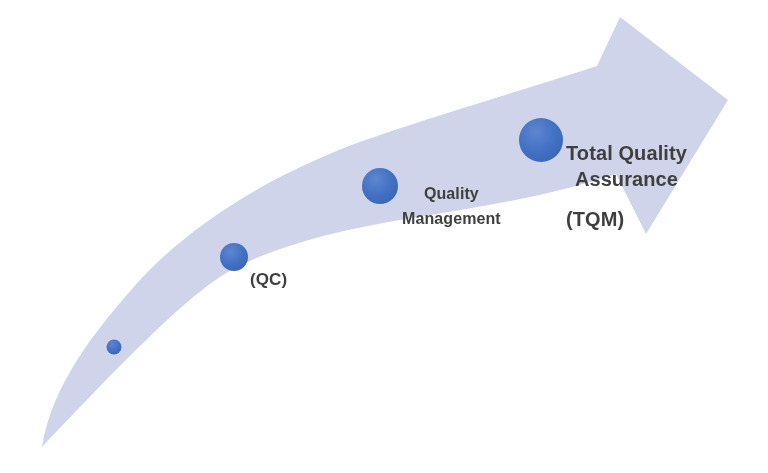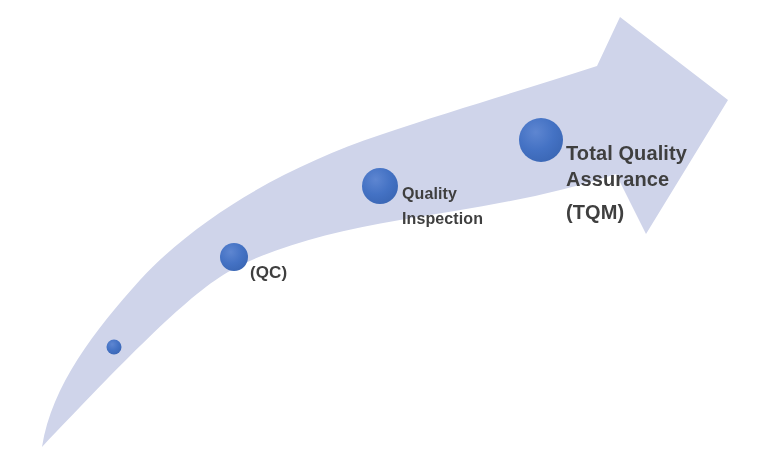--- a/index.html
+++ b/index.html
@@ -23,22 +23,22 @@
     position: absolute;
     left: 0;
     top: 0;
   }
   .stage-label {
     position: absolute;
     color: var(--text-color, #3F3F3F);
     font-weight: 600;
     letter-spacing: 0.1px;
   }
-  .stage-label .line { white-space: nowrap; }
-  .stage-label .abbr { white-space: nowrap; margin-top: 7px; }
+  .stage-label .line { white-space: nowrap; text-align: center; }
+  .stage-label .abbr { white-space: nowrap; margin-top: 14px; }
   .stage-label .abbr:empty { display: none; }
 
   #label-inspection { left: 123px; top: 344px; font-size: 16px; line-height: 21px; }
   #label-qc         { left: 250px; top: 255px; font-size: 17px; line-height: 22px; }
   #label-qa         { left: 402px; top: 181px; font-size: 16px; line-height: 25px; }
   #label-tqm        { left: 566px; top: 140px; font-size: 20px; line-height: 26px; }
 </style>
 </head>
 <body>
 
@@ -72,21 +72,21 @@
     <circle cx="541" cy="140" r="22" fill="url(#dotGrad)"></circle>
   </svg>
 
 
   <div class="stage-label" id="label-qc">
     <div class="abbr">(QC)</div>
   </div>
 
   <div class="stage-label" id="label-qa">
     <div class="line">Quality</div>
-    <div class="line">Inspection</div>
+    <div class="line">Management</div>
   </div>
 
   <div class="stage-label" id="label-tqm">
     <div class="line">Total Quality</div>
     <div class="line">Assurance</div>
     <div class="abbr">(TQM)</div>
   </div>
 
 </div>
 

